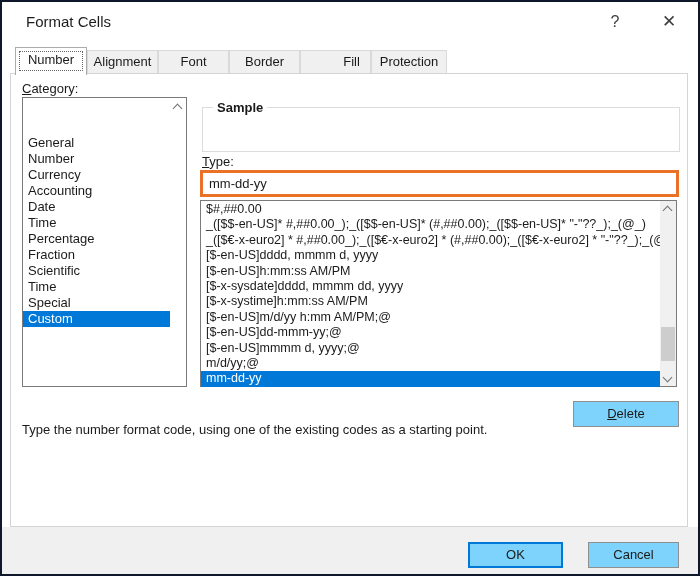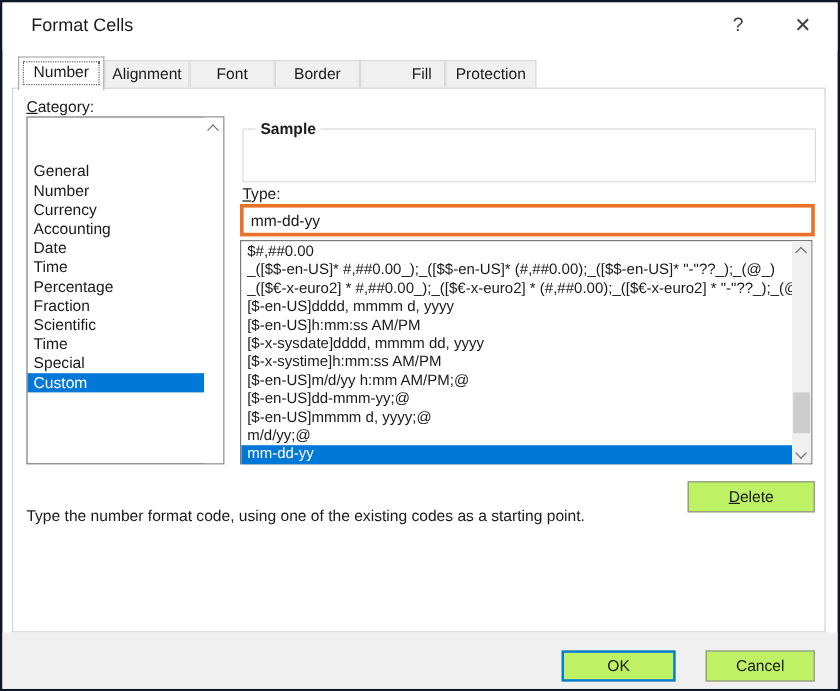--- a/index.html
+++ b/index.html
@@ -47,21 +47,21 @@
   
   .type-list { position:absolute; left:198px; top:198px; width:477px; height:187px; border:1px solid #7a7a7a; background:#fff; z-index:4; }
   .type-items { position:absolute; left:0; top:1px; right:16px; overflow:hidden; }
   .type-item { height:15.4px; line-height:15.4px; padding-left:5px; font-size:12.5px; white-space:nowrap; overflow:hidden; }
   .type-item.selected { background:#0078d7; color:#fff; }
   .type-scroll { position:absolute; right:0; top:0; width:16px; height:100%; background:#f0f0f0; }
   .type-scroll .arrow-box { position:absolute; left:0; width:16px; height:16px; }
   .type-scroll .thumb { position:absolute; left:1px; width:14px; background:#cdcdcd; }
 
   
-  .btn { position:absolute; background:#bef264; border:1px solid #8f8f8f; text-align:center; font-size:13px; color:#1a1a1a; cursor:default; }
+  .btn { position:absolute; background:#7dd3fc; border:1px solid #8f8f8f; text-align:center; font-size:13px; color:#1a1a1a; cursor:default; }
   .delete-btn { left:571px; top:399px; width:106px; height:26px; line-height:24px; z-index:4; }
   .ok-btn { left:466px; top:540px; width:95px; height:26px; line-height:22px; border:2px solid #0078d7; z-index:4; }
   .cancel-btn { left:586px; top:540px; width:91px; height:26px; line-height:24px; z-index:4; }
 
   .helper { position:absolute; left:20px; top:420px; width:640px; z-index:4; }
 
   
   .footer { position:absolute; left:0; top:525px; width:100%; height:51px; background:#f0f0f0; z-index:1; }
 </style>
 </head>

